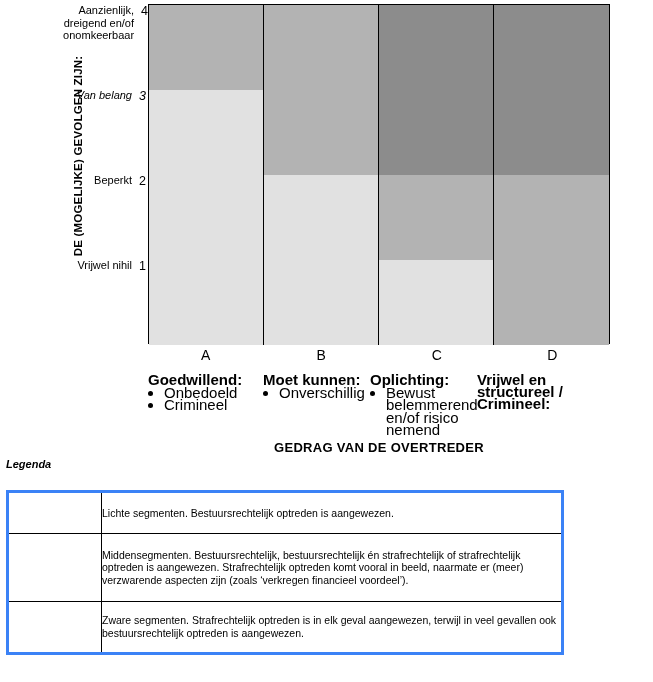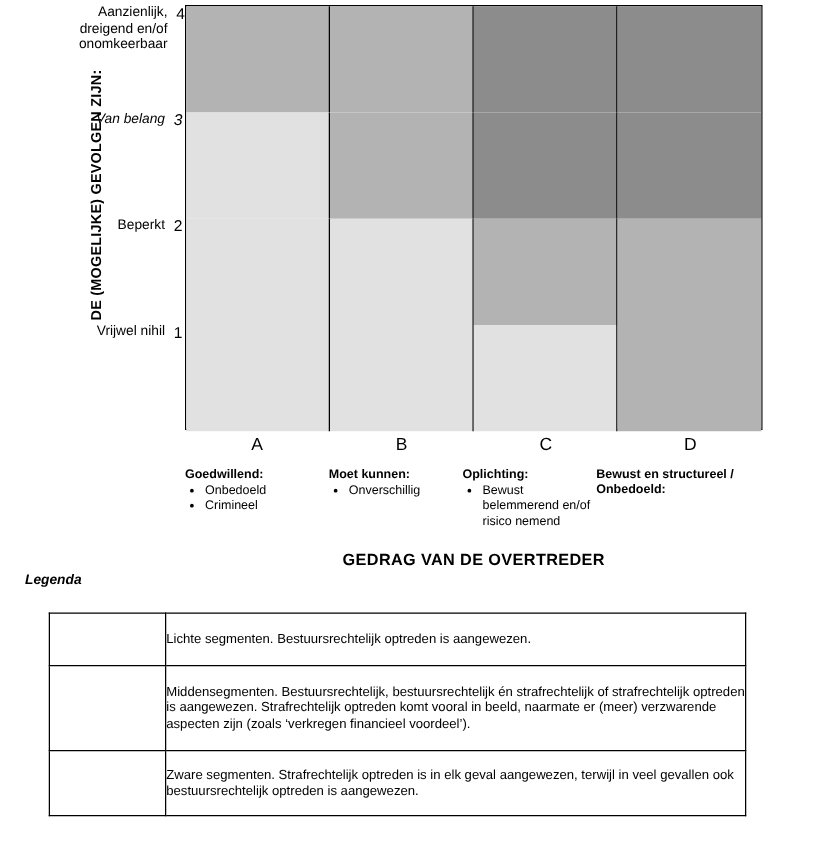--- a/index.html
+++ b/index.html
@@ -103,21 +103,21 @@
 
   
   #col-descs {
     position: absolute;
     left: 148px;
     top: 374px;
     width: 500px;
     display: grid;
     grid-template-columns: 115px 107px 107px 130px;
   }
-  .col-desc { font-size: 10px; line-height: 12.2px; }
+  .col-desc { font-size: 15px; line-height: 12.2px; }
   .col-desc .cd-title { font-weight: bold; margin-bottom: 1px; }
   .col-desc ul {
     margin: 0;
     padding-left: 16px;
     list-style-type: disc;
   }
   .col-desc li { margin: 0; padding: 0; }
 
   
   #x-axis-title {
@@ -127,35 +127,34 @@
     width: 462px;
     text-align: center;
     font-size: 13px;
     font-weight: bold;
     letter-spacing: 0.3px;
   }
 
   
   #legenda-title {
     position: absolute;
-    left: 20px;
+    left: 6px;
     top: 458px;
     font-size: 11px;
     font-style: italic;
     font-weight: bold;
   }
   #legend-table {
     position: absolute;
     left: 6px;
     top: 490px;
     width: 558px;
-    border: 1px solid #3b82f6;
+    border: 3px solid #3b82f6;
     box-sizing: border-box;
     border-collapse: collapse;
-    margin-left: 33px;
   }
   #legend-table td {
     border: 1px solid #000000;
     vertical-align: middle;
     padding: 0;
   }
   td.swatch-cell { width: 92px; padding: 0; }
   td.desc-cell {
     padding: 6px 8px 6px 8px;
     font-size: 10.5px;
@@ -233,21 +232,21 @@
         <li>Onverschillig</li>
       </ul>
     </div>
     <div class="col-desc">
       <div class="cd-title">Oplichting:</div>
       <ul>
         <li>Bewust belemmerend en/of risico nemend</li>
       </ul>
     </div>
     <div class="col-desc">
-      <div class="cd-title">Bewust en structureel / Onbedoeld:</div>
+      <div class="cd-title">Vrijwel en structureel / Crimineel:</div>
     </div>
   </div>
 
   <div id="x-axis-title">GEDRAG VAN DE OVERTREDER</div>
 </div>
 
 <div id="legenda-title">Legenda</div>
 
 <table id="legend-table">
   <tbody>

